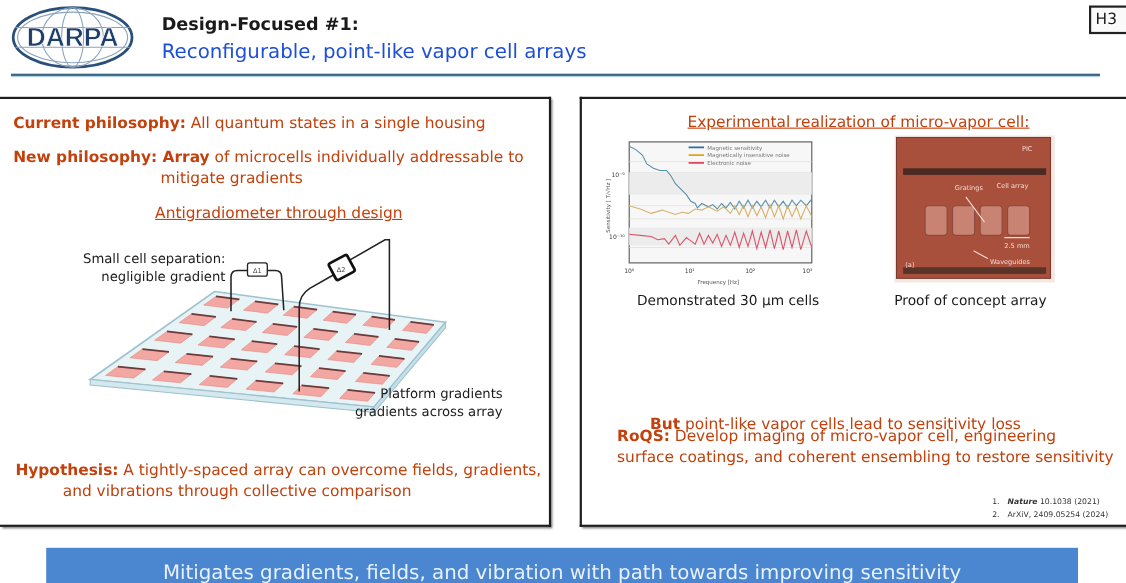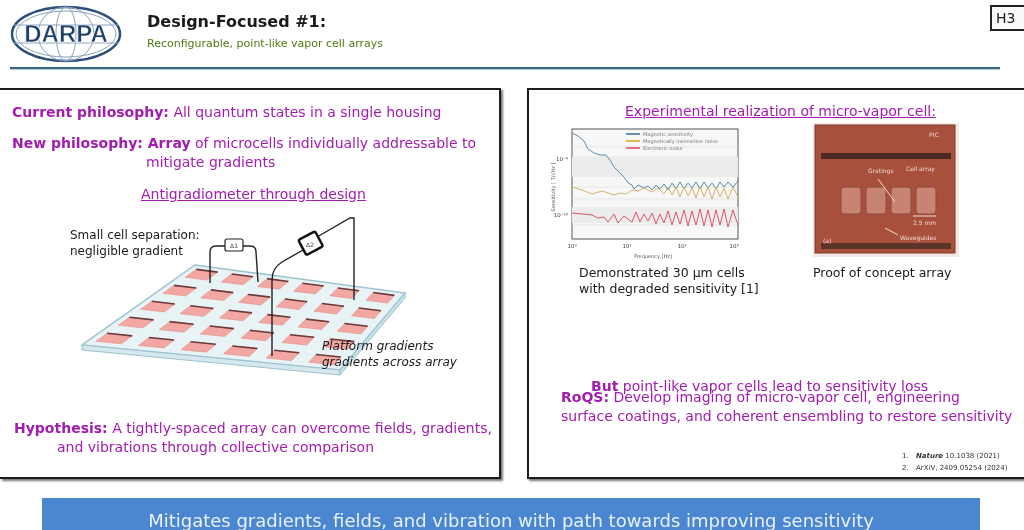--- a/index.html
+++ b/index.html
@@ -2,35 +2,35 @@
 <html><head>
 <meta charset="utf-8">
 <style>
   * { box-sizing: border-box; margin: 0; padding: 0; }
   html, body { width: 1024px; height: 530px; overflow: hidden; background: #ffffff; }
   body { position: relative; font-family: "DejaVu Sans", "Liberation Sans", sans-serif; color: #1a1a1a; }
 
   
   .logo { position: absolute; left: 10px; top: 5px; width: 112px; height: 58px; }
   .title { position: absolute; left: 147px; top: 12px; font-size: 16px; font-weight: bold; color: #1a1a1a; }
-  .subtitle { position: absolute; left: 147px; top: 37px; font-size: 11px; color: #4d7c0f; }
+  .subtitle { position: absolute; left: 147px; top: 37px; font-size: 18px; color: #1d4ed8; }
   .slide-tag { position: absolute; left: 990px; top: 5px; width: 40px; height: 26px; border: 2px solid #222; font-size: 14px; padding: 3px 0 0 4px; background: #fafafa; }
   .header-rule { position: absolute; left: 10px; top: 67px; width: 990px; height: 2px; background: #3b6682; box-shadow: 0 1px 1px #a7c9dc; }
 
   
   .panel { position: absolute; border: 2px solid #1d1d1d; box-shadow: 2px 2px 2px #777; background: #fff; }
   .panel-left { left: 0px; top: 88px; width: 501px; height: 391px; border-left: none; }
   .panel-right { left: 527px; top: 88px; width: 500px; height: 391px; border-right: none; }
 
-  .txt { position: absolute; font-size: 14px; line-height: 20px; color: #a21caf; }
+  .txt { position: absolute; font-size: 14px; line-height: 20px; color: #c2410c; }
   .txt b { font-weight: bold; }
   .u { text-decoration: underline; }
 
   .diagram { position: absolute; left: 60px; top: 210px; width: 420px; height: 180px; }
-  .diag-label { position: absolute; font-size: 12px; line-height: 16px; color: #1a1a1a; text-align: left; }
+  .diag-label { position: absolute; font-size: 12px; line-height: 16px; color: #1a1a1a; text-align: right; }
 
   
   .graph { position: absolute; left: 548px; top: 127px; width: 195px; height: 135px; }
   .chip { position: absolute; left: 813px; top: 123px; width: 146px; height: 134px; }
   .caption { position: absolute; font-size: 12.5px; line-height: 16px; color: #1a1a1a; }
   .refs { position: absolute; left: 902px; top: 450px; font-size: 7px; line-height: 12px; color: #333; }
   .refs .num { display: inline-block; width: 14px; }
   .refs i { font-style: italic; font-weight: bold; }
 
   
@@ -139,21 +139,21 @@
 
     <path d="M212,146 L212,70 Q212,58 222,52 L243,40" fill="none" stroke="#222" stroke-width="1.4"></path>
     <path d="M257,27 L290,8 L294,8 L294,90" fill="none" stroke="#222" stroke-width="1.4"></path>
     <rect x="241" y="25" width="19" height="17" rx="2" fill="#fff" stroke="#111" stroke-width="2.5" transform="rotate(-28 250 33)"></rect>
     <text x="250" y="37" text-anchor="middle" font-size="6" fill="#444">Δ2</text>
   </svg>
   <div class="diag-label" style="left:10px; top:17px; width:135px;">
     <div>Small cell separation:</div>
     <div>negligible gradient</div>
   </div>
-  <div class="diag-label" style="left:262px; top:128px; width:135px;font-style:italic;">
+  <div class="diag-label" style="left:262px; top:140px; width:135px;">
     <div>Platform gradients</div>
     <div>gradients across array</div>
   </div>
 </div>
 
 <div class="txt" style="left:14px; top:418px;">
   <b>Hypothesis:</b><span> A tightly-spaced array can overcome fields, gradients,</span>
 </div>
 <div class="txt" style="left:14px; top:437px;margin-left:43px;">and vibrations through collective comparison</div>
 
@@ -193,21 +193,20 @@
     <text x="24" y="121" font-size="5.5" text-anchor="middle" fill="#444">10⁰</text>
     <text x="79" y="121" font-size="5.5" text-anchor="middle" fill="#444">10¹</text>
     <text x="134" y="121" font-size="5.5" text-anchor="middle" fill="#444">10²</text>
     <text x="186" y="121" font-size="5.5" text-anchor="middle" fill="#444">10³</text>
     <text x="105" y="131" font-size="5" text-anchor="middle" fill="#555">Frequency [Hz]</text>
     <text x="7" y="60" font-size="5" text-anchor="middle" fill="#555" transform="rotate(-90 7 60)">Sensitivity [ T/√Hz ]</text>
   </svg>
 </div>
 <div class="caption" style="left:579px; top:265px;">
   <div>Demonstrated 30 μm cells</div>
-  <div>with degraded sensitivity [1]</div>
 </div>
 
 <div class="chip">
   <svg width="146" height="134" viewBox="0 0 146 134">
     <rect x="0" y="0" width="146" height="134" fill="#f3e9e4"></rect>
     <rect x="2" y="2" width="140" height="128" fill="#a9503d" stroke="#7b3a2c" stroke-width="1"></rect>
     <rect x="8" y="30" width="130" height="6" fill="#4a2a22"></rect>
     <rect x="8" y="120" width="130" height="6" fill="#5a3429"></rect>
     <g fill="#c98373" stroke="#8a4a3c" stroke-width="1">
       <rect x="28" y="64" width="20" height="27" rx="3"></rect>

